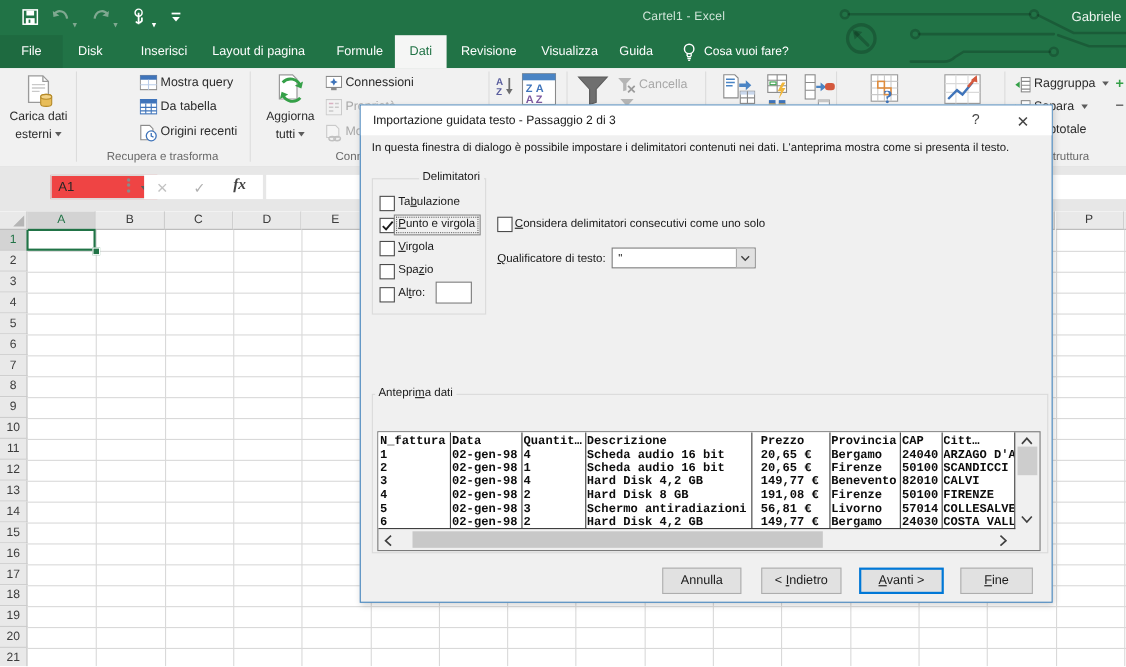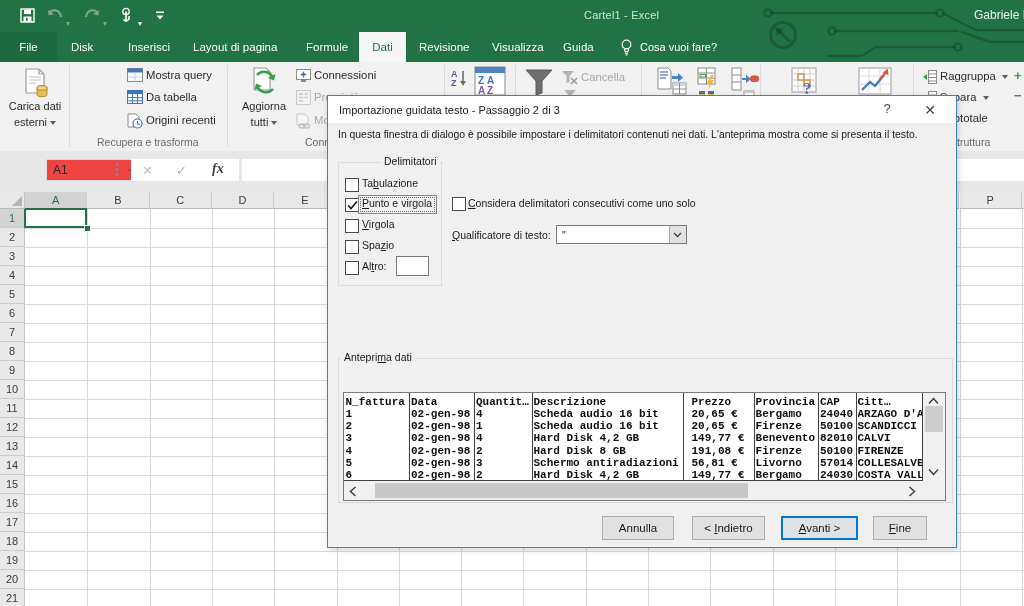--- a/index.html
+++ b/index.html
@@ -582,17 +582,17 @@
       <div class="pv-hthumb" style="left:31px;top:90px;width:373px;height:15px;"></div>
       <svg class="scroll-chev" style="left:564px;top:93px;" width="8" height="11" viewBox="0 0 8 11">
           <path d="M1.5 1 L6.5 5.5 L1.5 10" fill="none" stroke="#404040" stroke-width="1.5"></path>
         </svg>
     </div>
 
     <div id="dlg-buttons-holder">
         <div class="dlg-btn" style="left: 274px; top: 420px; width: 72px;">Annulla</div>
         <div class="dlg-btn" style="left: 364px; top: 420px; width: 73px;">&lt; <u>I</u>ndietro</div>
         <div class="dlg-btn default" style="left: 453px; top: 420px; width: 77px;"><u>A</u>vanti &gt;</div>
-        <div class="dlg-btn" style="left: 545px; top: 420px; width: 54px;"><u>F</u>ine</div>
+        <div class="dlg-btn" style="left: 545px; top: 420px; width: 66px;"><u>F</u>ine</div>
       </div>
   </div>
 
 </div>
 
 </body></html>

